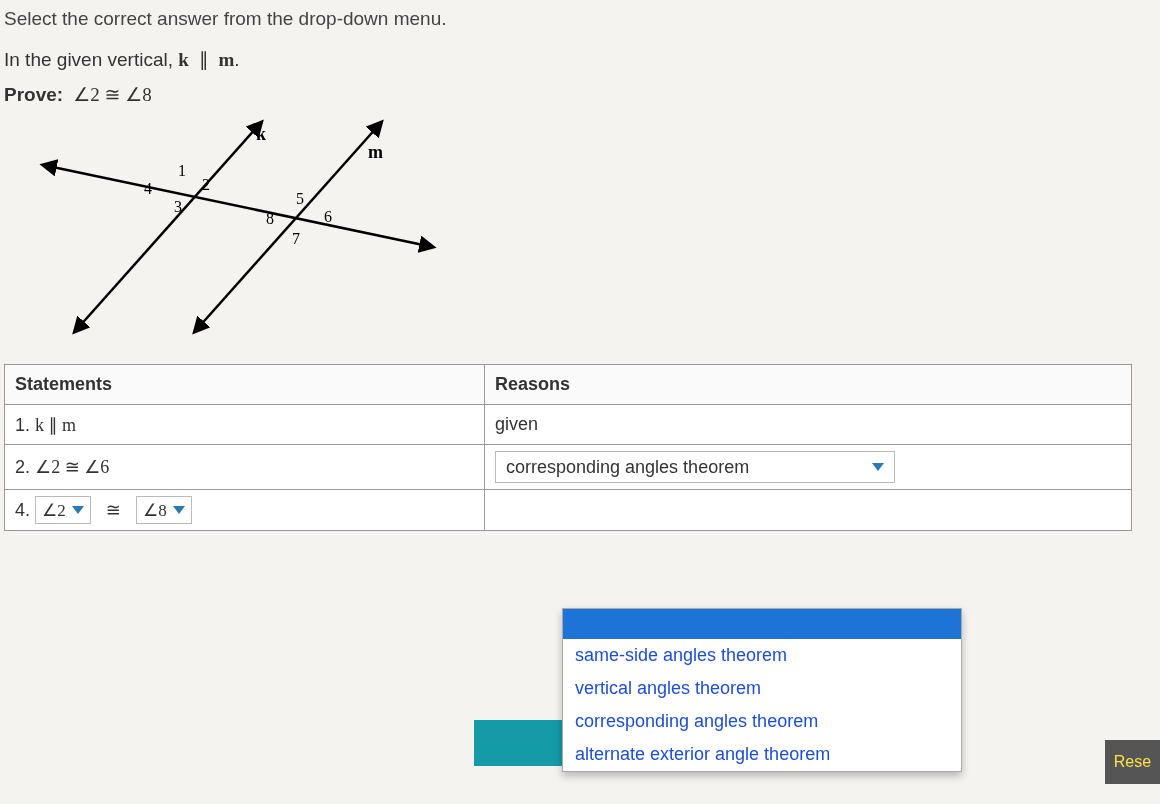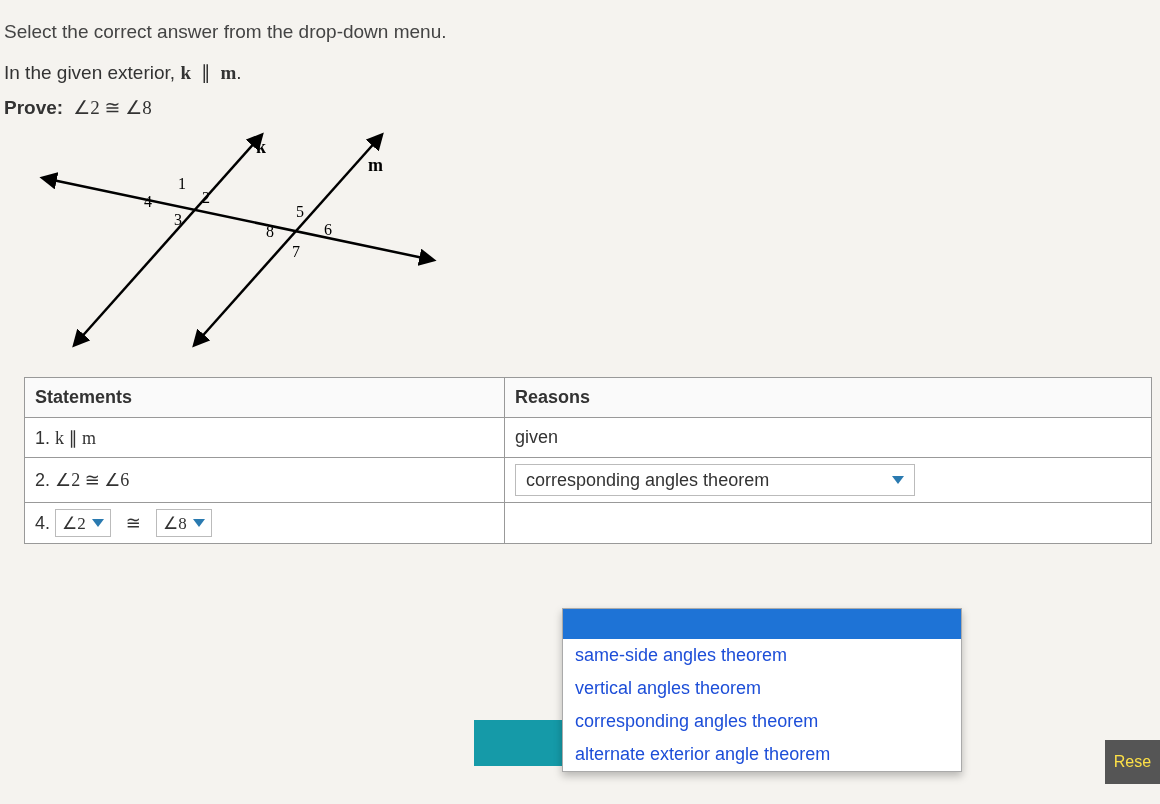--- a/index.html
+++ b/index.html
@@ -6,32 +6,31 @@
   body {
     font-family: "Helvetica Neue", Arial, sans-serif;
     background: #f5f3ef;
     width: 1160px;
     height: 804px;
     overflow: hidden;
     color: #333;
     position: relative;
   }
   .content { padding: 8px 4px 0 4px; }
-  .instruction { font-size: 19px; color: #444; margin-bottom: 18px; margin-top: 13px; }
+  .instruction { font-size: 19px; color: #444; margin-bottom: 18px; }
   .premise { font-size: 19px; color: #333; margin-bottom: 12px; }
   .prove { font-size: 19px; color: #333; font-weight: 700; margin-bottom: 12px; }
   .math-var { font-family: Georgia, 'Times New Roman', serif; font-weight: 700; }
   .math-sym { font-family: Georgia, 'Times New Roman', serif; }
 
   .diagram-wrap { margin: 6px 0 22px 34px; }
 
   .proof-table {
     border-collapse: collapse;
     width: 1128px;
-    margin-left: 20px;
     font-size: 18px;
     background: #fff;
   }
   .proof-table th, .proof-table td {
     border: 1px solid #999;
     padding: 6px 10px;
     text-align: left;
     vertical-align: middle;
     height: 40px;
   }
@@ -126,21 +125,21 @@
 
   svg text { font-family: Georgia, 'Times New Roman', serif; }
 </style>
 </head>
 <body>
 
 <div class="content">
   <p class="instruction">Select the correct answer from the drop-down menu.</p>
 
   <p class="premise">
-    <span>In the given exterior, </span>
+    <span>In the given vertical, </span>
     <span class="math-var">k</span>
     <span class="math-sym">&nbsp;</span><span class="math-sym">∥</span><span class="math-sym">&nbsp;</span>
     <span class="math-var">m</span><span>.</span>
   </p>
 
   <p class="prove">
     <span>Prove:</span>
     <span class="math-sym" style="font-weight:400;">&nbsp;</span><span class="math-sym" style="font-weight:400;margin-top:16px;">∠2 ≅ ∠8</span>
   </p>
 

